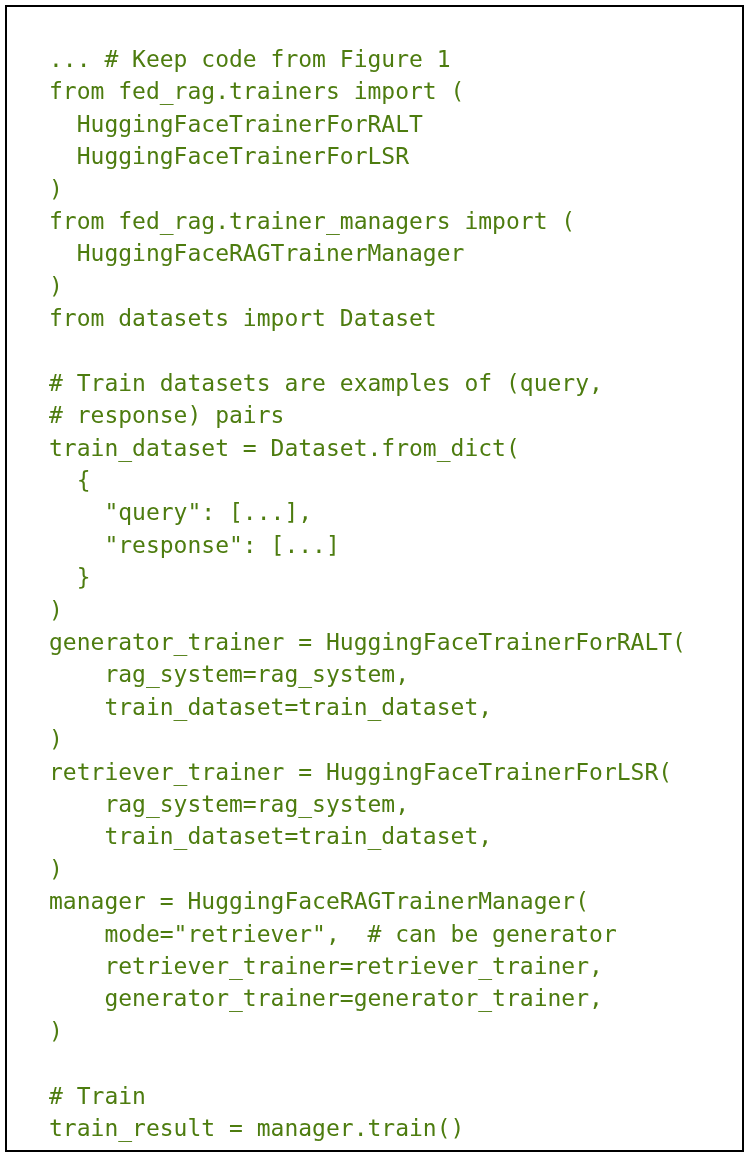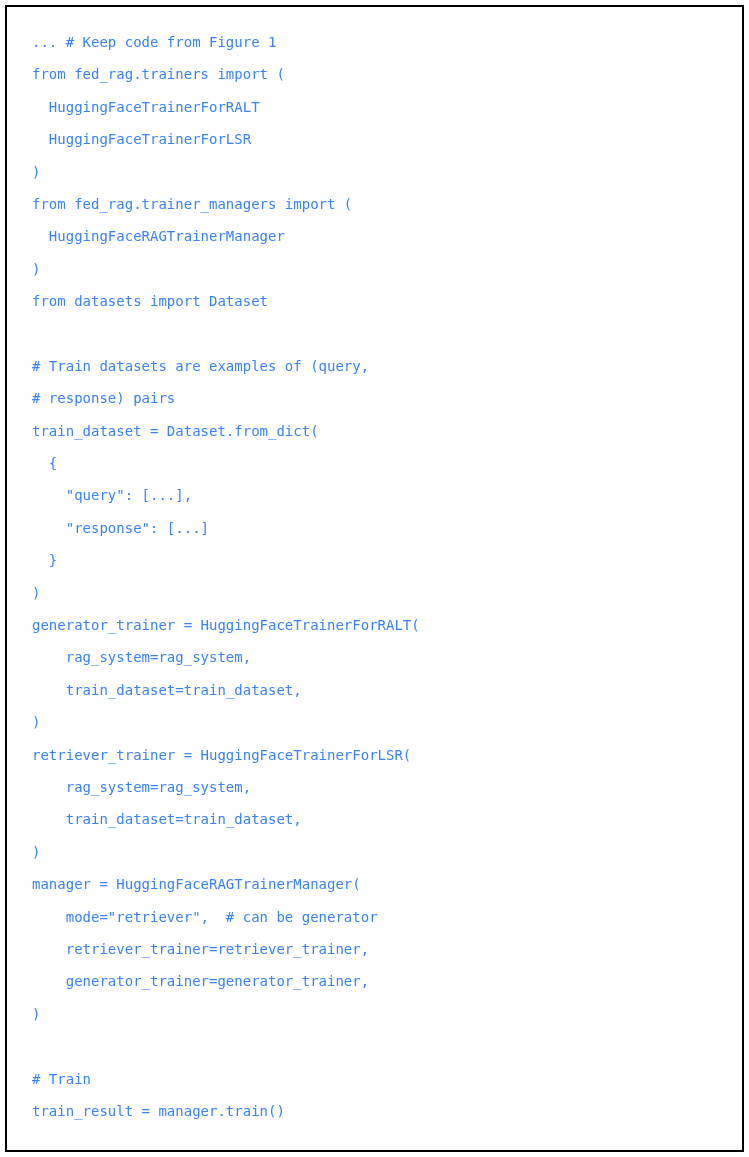--- a/index.html
+++ b/index.html
@@ -19,25 +19,25 @@
     left: 5px;
     top: 5px;
     width: 739px;
     height: 1147px;
     border: 2.5px solid #000000;
     background: #ffffff;
     padding: 18px 24px;
     overflow: hidden;
   }
   .code {
-    margin: 1px;
+    margin: 18px;
     padding: 0;
     font-family: "DejaVu Sans Mono", "Liberation Mono", monospace;
-    font-size: 14px;
-    color: #3b82f6;
+    font-size: 23px;
+    color: #4d7c0f;
   }
   .code-line {
     white-space: pre;
     height: 32.4px;
     line-height: 32.4px;
     letter-spacing: 0px;
   }
 </style>
 </head>
 <body>

